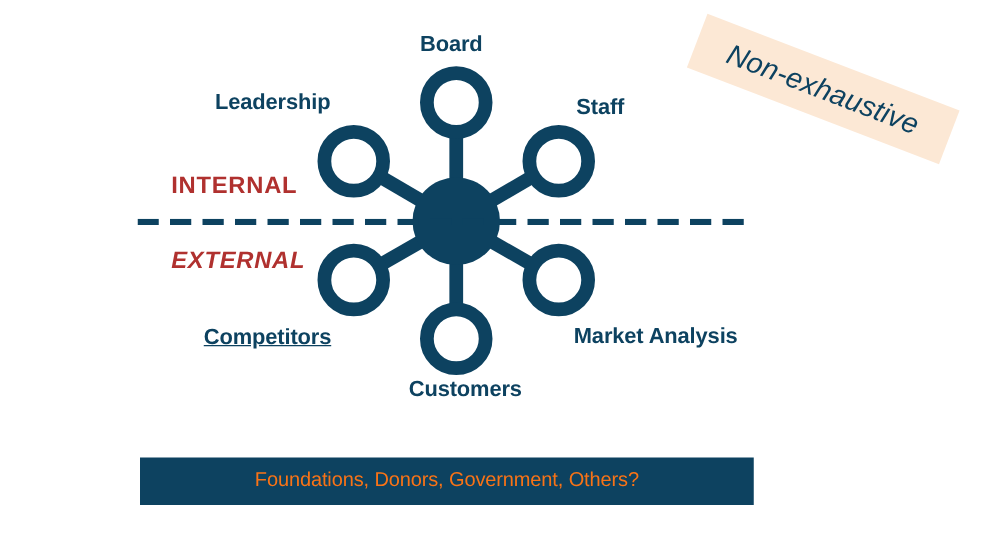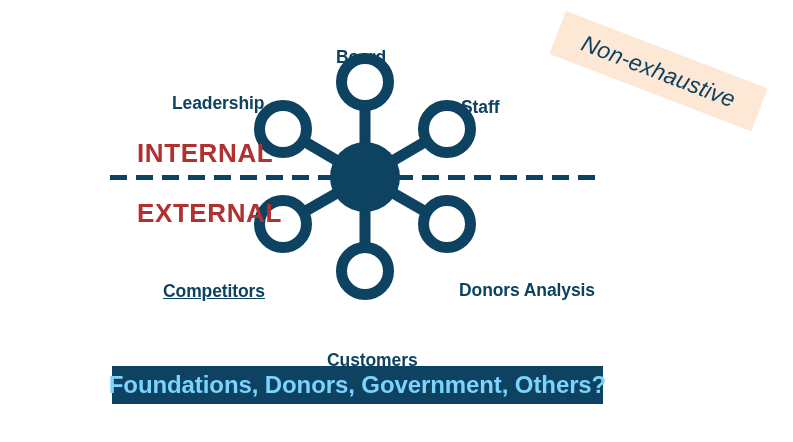--- a/index.html
+++ b/index.html
@@ -36,40 +36,39 @@
 
   
   .node-label {
     position: absolute;
     color: #0d4260;
     font-size: 17.5px;
     font-weight: bold;
     line-height: 1.1;
     white-space: nowrap;
     letter-spacing: -0.1px;
-    margin-top: 22px;
   }
   .nl-board      { left: 336px; top: 26px; }
   .nl-leadership { left: 172px; top: 72px; }
   .nl-staff      { left: 461px; top: 76px; }
   .nl-competitors{ left: 163px; top: 260px; text-decoration: underline; }
   .nl-market     { left: 459px; top: 259px; }
-  .nl-customers  { left: 327px; top: 329px; }
+  .nl-customers  { left: 327px; top: 302px; }
 
   
   .zone-label {
     position: absolute;
     color: #b0312f;
-    font-size: 26px;
+    font-size: 19px;
     font-weight: bold;
     letter-spacing: 0.6px;
     white-space: nowrap;
   }
   .zl-internal { left: 137px; top: 138px; }
-  .zl-external { left: 137px; top: 198px; }
+  .zl-external { left: 137px; top: 198px; font-style: italic; }
 
   
   #divider {
     position: absolute;
     left: 110px;
     top: 175px;
     width: 493px;
     height: 5px;
   }
 
@@ -79,23 +78,23 @@
     left: 112px;
     top: 366px;
     width: 491px;
     height: 38px;
     background: #0d4260;
     display: flex;
     align-items: center;
     justify-content: center;
   }
   #bottom-bar-text {
-    color: #7dd3fc;
-    font-size: 24px;
-    font-weight: bold;
+    color: #f97316;
+    font-size: 16px;
+    font-weight: normal;
     letter-spacing: -0.1px;
     white-space: nowrap;
   }
 
   
   #banner {
     position: absolute;
     left: 566px;
     top: 11px;
     width: 216px;
@@ -145,21 +144,21 @@
   </svg>
 
   <svg id="divider" viewBox="0 0 493 5" preserveAspectRatio="none">
     <line x1="0" y1="2.5" x2="493" y2="2.5" stroke="#0d4260" stroke-width="5" stroke-dasharray="17 9" stroke-linecap="butt"></line>
   </svg>
 
   <div class="node-label nl-board">Board</div>
   <div class="node-label nl-leadership">Leadership</div>
   <div class="node-label nl-staff">Staff</div>
   <div class="node-label nl-competitors">Competitors</div>
-  <div class="node-label nl-market">Donors Analysis</div>
+  <div class="node-label nl-market">Market Analysis</div>
   <div class="node-label nl-customers">Customers</div>
 
   <div class="zone-label zl-internal">INTERNAL</div>
   <div class="zone-label zl-external">EXTERNAL</div>
 
   <div id="bottom-bar">
     <span id="bottom-bar-text">Foundations, Donors, Government, Others?</span>
   </div>
 
   <div id="banner">

